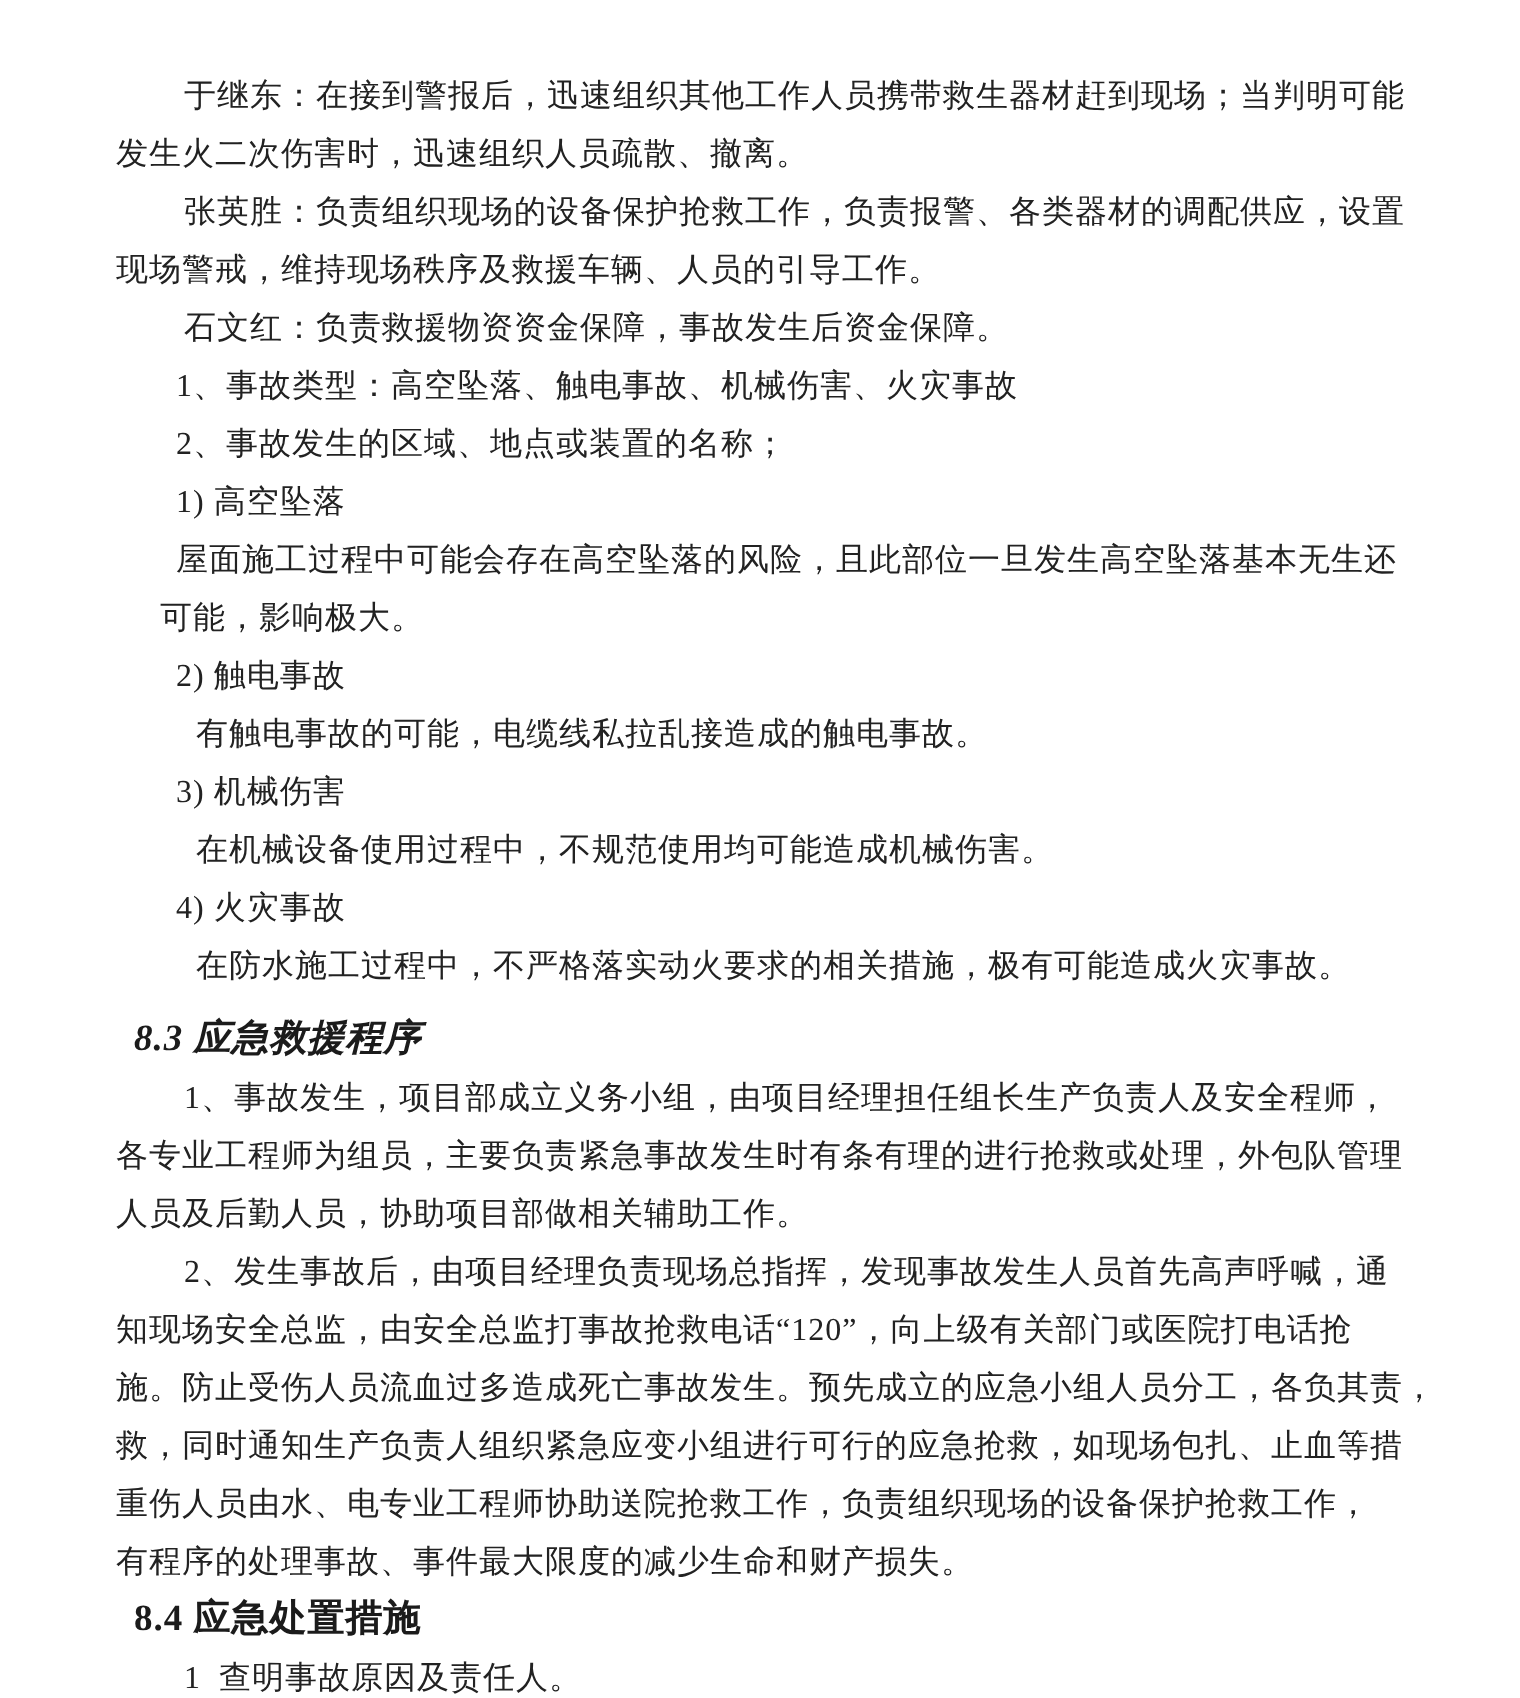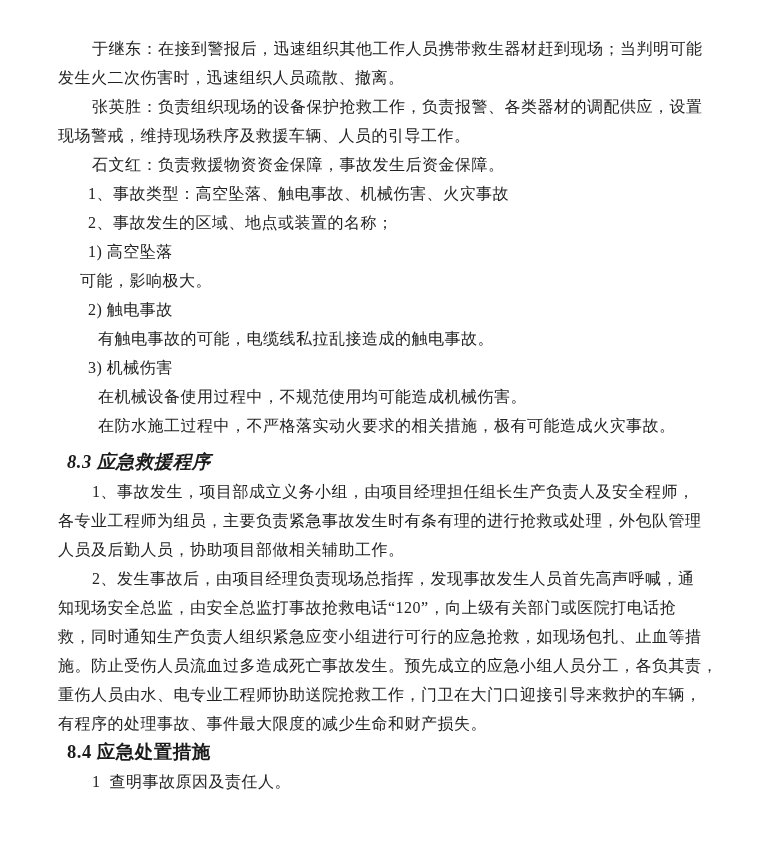--- a/index.html
+++ b/index.html
@@ -50,31 +50,33 @@
 
 <div class="page">
     <div class="line first">于继东：在接到警报后，迅速组织其他工作人员携带救生器材赶到现场；当判明可能</div>
     <div class="line cont">发生火二次伤害时，迅速组织人员疏散、撤离。</div>
     <div class="line first">张英胜：负责组织现场的设备保护抢救工作，负责报警、各类器材的调配供应，设置</div>
     <div class="line cont">现场警戒，维持现场秩序及救援车辆、人员的引导工作。</div>
     <div class="line first">石文红：负责救援物资资金保障，事故发生后资金保障。</div>
     <div class="line item">1、事故类型：高空坠落、触电事故、机械伤害、火灾事故</div>
     <div class="line item">2、事故发生的区域、地点或装置的名称；</div>
     <div class="line item">1) 高空坠落</div>
+    <div class="line sfirst">屋面施工过程中可能会存在高空坠落的风险，且此部位一旦发生高空坠落基本无生还</div>
     <div class="line scont">可能，影响极大。</div>
     <div class="line item">2) 触电事故</div>
     <div class="line sub">有触电事故的可能，电缆线私拉乱接造成的触电事故。</div>
     <div class="line item">3) 机械伤害</div>
     <div class="line sub">在机械设备使用过程中，不规范使用均可能造成机械伤害。</div>
+    <div class="line item">4) 火灾事故</div>
     <div class="line sub">在防水施工过程中，不严格落实动火要求的相关措施，极有可能造成火灾事故。</div>
     <div class="line heading spaced">8.3 应急救援程序</div>
     <div class="line first">1、事故发生，项目部成立义务小组，由项目经理担任组长生产负责人及安全程师，</div>
     <div class="line cont">各专业工程师为组员，主要负责紧急事故发生时有条有理的进行抢救或处理，外包队管理</div>
     <div class="line cont">人员及后勤人员，协助项目部做相关辅助工作。</div>
     <div class="line first">2、发生事故后，由项目经理负责现场总指挥，发现事故发生人员首先高声呼喊，通</div>
     <div class="line cont">知现场安全总监，由安全总监打事故抢救电话“120”，向上级有关部门或医院打电话抢</div>
+    <div class="line cont">施。防止受伤人员流血过多造成死亡事故发生。预先成立的应急小组人员分工，各负其责，</div>
     <div class="line cont">救，同时通知生产负责人组织紧急应变小组进行可行的应急抢救，如现场包扎、止血等措</div>
-    <div class="line cont">施。防止受伤人员流血过多造成死亡事故发生。预先成立的应急小组人员分工，各负其责，</div>
-    <div class="line cont">重伤人员由水、电专业工程师协助送院抢救工作，门卫在大门口迎接引导来救护的车辆，</div>
+    <div class="line cont">重伤人员由水、电专业工程师协助送院抢救工作，负责组织现场的设备保护抢救工作，</div>
     <div class="line cont">有程序的处理事故、事件最大限度的减少生命和财产损失。</div>
     <div class="line heading">8.4 应急处置措施</div>
     <div class="line ilast">1  查明事故原因及责任人。</div>
   </div>
 
 </body></html>

